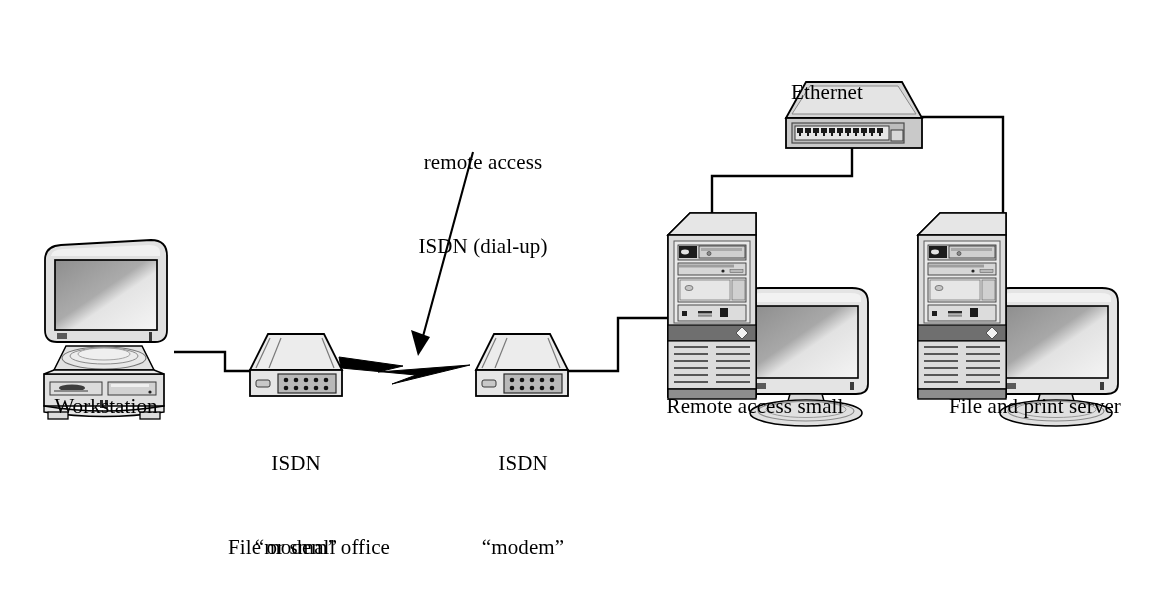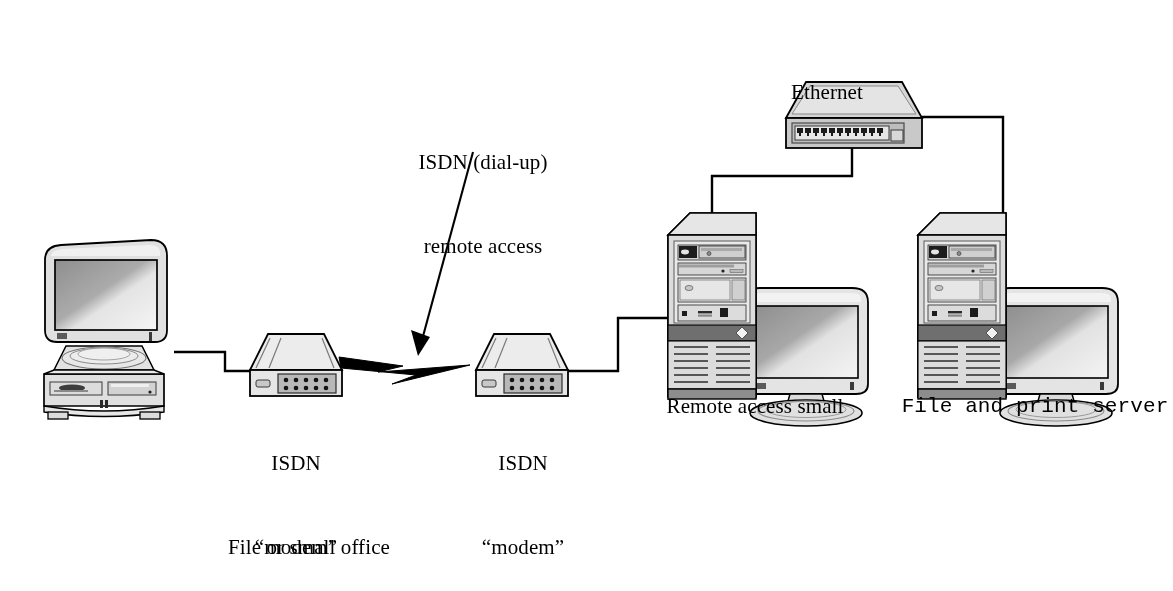--- a/index.html
+++ b/index.html
@@ -281,38 +281,39 @@
         <use href="#towerServer"></use>
       </g>
     </g>
   </svg>
 
   <div class="caption two-line" style="left:757px; top:22px; width:140px;">
     <div>Ethernet</div>
   </div>
 
   <div class="caption two-line" style="left:363px; top:92px; width:240px;">
+    <div>remote access</div>
     <div>ISDN (dial-up)</div>
-    <div>remote access</div>
-  </div>
-
+  </div>
+
+  <div class="caption" style="left:16px; top:393px; width:180px;">Workstation</div>
 
   <div class="caption two-line" style="left:216px; top:393px; width:160px;">
     <div>ISDN</div>
     <div>“modem”</div>
   </div>
 
   <div class="caption two-line" style="left:443px; top:393px; width:160px;">
     <div>ISDN</div>
     <div>“modem”</div>
   </div>
 
   <div class="caption" style="left:610px; top:393px; width:290px;">Remote access small</div>
 
-  <div class="caption" style="left:900px; top:393px; width:270px;font-family:Liberation Mono, monospace;">File and print server</div>
+  <div class="caption" style="left:900px; top:393px; width:270px;">File and print server</div>
 
   <div class="caption two-line" style="left:164px; top:477px; width:290px;">
     <div>File or small office</div>
     
   </div>
 
 
 </div>
 
 </body></html>

